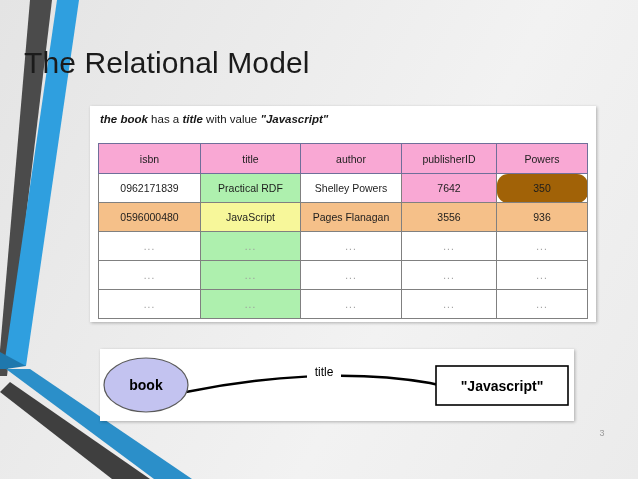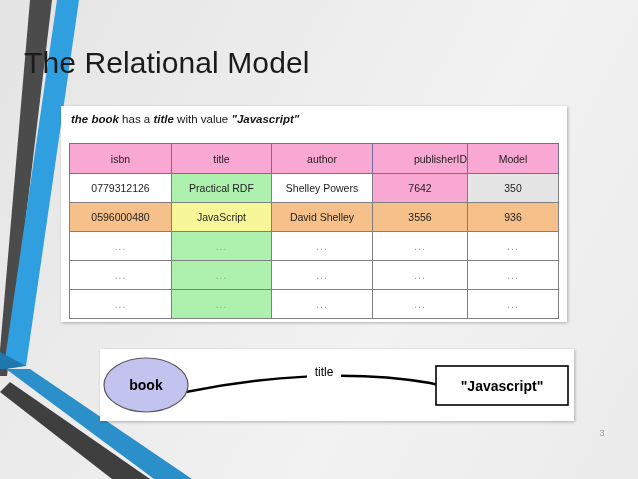--- a/index.html
+++ b/index.html
@@ -40,21 +40,21 @@
     font-weight: 400;
     letter-spacing: 0.1px;
     color: #1b1b1b;
     font-family: "Liberation Sans", sans-serif;
     margin-left: 24px;
   }
 
   
   #table-card {
     position: absolute;
-    left: 61px;
+    left: 90px;
     top: 106px;
     width: 506px;
     height: 216px;
     background: #ffffff;
     box-shadow: 1px 1px 3px rgba(0,0,0,0.28);
   }
 
   #table-caption {
     position: absolute;
     left: 10px;
@@ -162,36 +162,36 @@
   <div id="slide-title">The Relational Model</div>
 
   <div id="table-card">
     <div id="table-caption"><span class="em">the book</span><span class="plain"> has a </span><span class="em">title</span><span class="plain"> with value </span><span class="em">"Javascript"</span></div>
     <table id="rel-table">
       <thead>
         <tr>
             <th style="width: 101px;">isbn</th>
             <th style="width: 99px;">title</th>
             <th style="width: 100px;">author</th>
-            <th style="width: 94px; text-align: right;">publisherID</th>
-            <th style="width: 90px;">Model</th>
+            <th style="width: 94px;">publisherID</th>
+            <th style="width: 90px;">Powers</th>
           </tr>
       </thead>
       <tbody>
           <tr>
-            <td style="background: rgb(255, 255, 255);">0779312126</td>
+            <td style="background: rgb(255, 255, 255);">0962171839</td>
             <td style="background: rgb(174, 240, 174);">Practical RDF</td>
             <td style="background: rgb(255, 255, 255);">Shelley Powers</td>
             <td style="background: #f9a8d4;">7642</td>
-            <td style="background: #e5e5e5;">350</td>
+            <td style="background: #a16207; border-radius: 11px;">350</td>
           </tr>
           <tr>
             <td style="background: rgb(245, 192, 137); margin-top: 36px;">0596000480</td>
             <td style="background: rgb(247, 247, 154);">JavaScript</td>
-            <td style="background: rgb(245, 192, 137);">David Shelley</td>
+            <td style="background: rgb(245, 192, 137);">Pages Flanagan</td>
             <td style="background: rgb(245, 192, 137);">3556</td>
             <td style="background: rgb(245, 192, 137);">936</td>
           </tr>
           <tr class="row-dots">
             <td style="background: rgb(255, 255, 255);">...</td>
             <td style="background: rgb(174, 240, 174);">...</td>
             <td style="background: rgb(255, 255, 255);">...</td>
             <td style="background: rgb(255, 255, 255);">...</td>
             <td style="background: rgb(255, 255, 255);">...</td>
           </tr>

